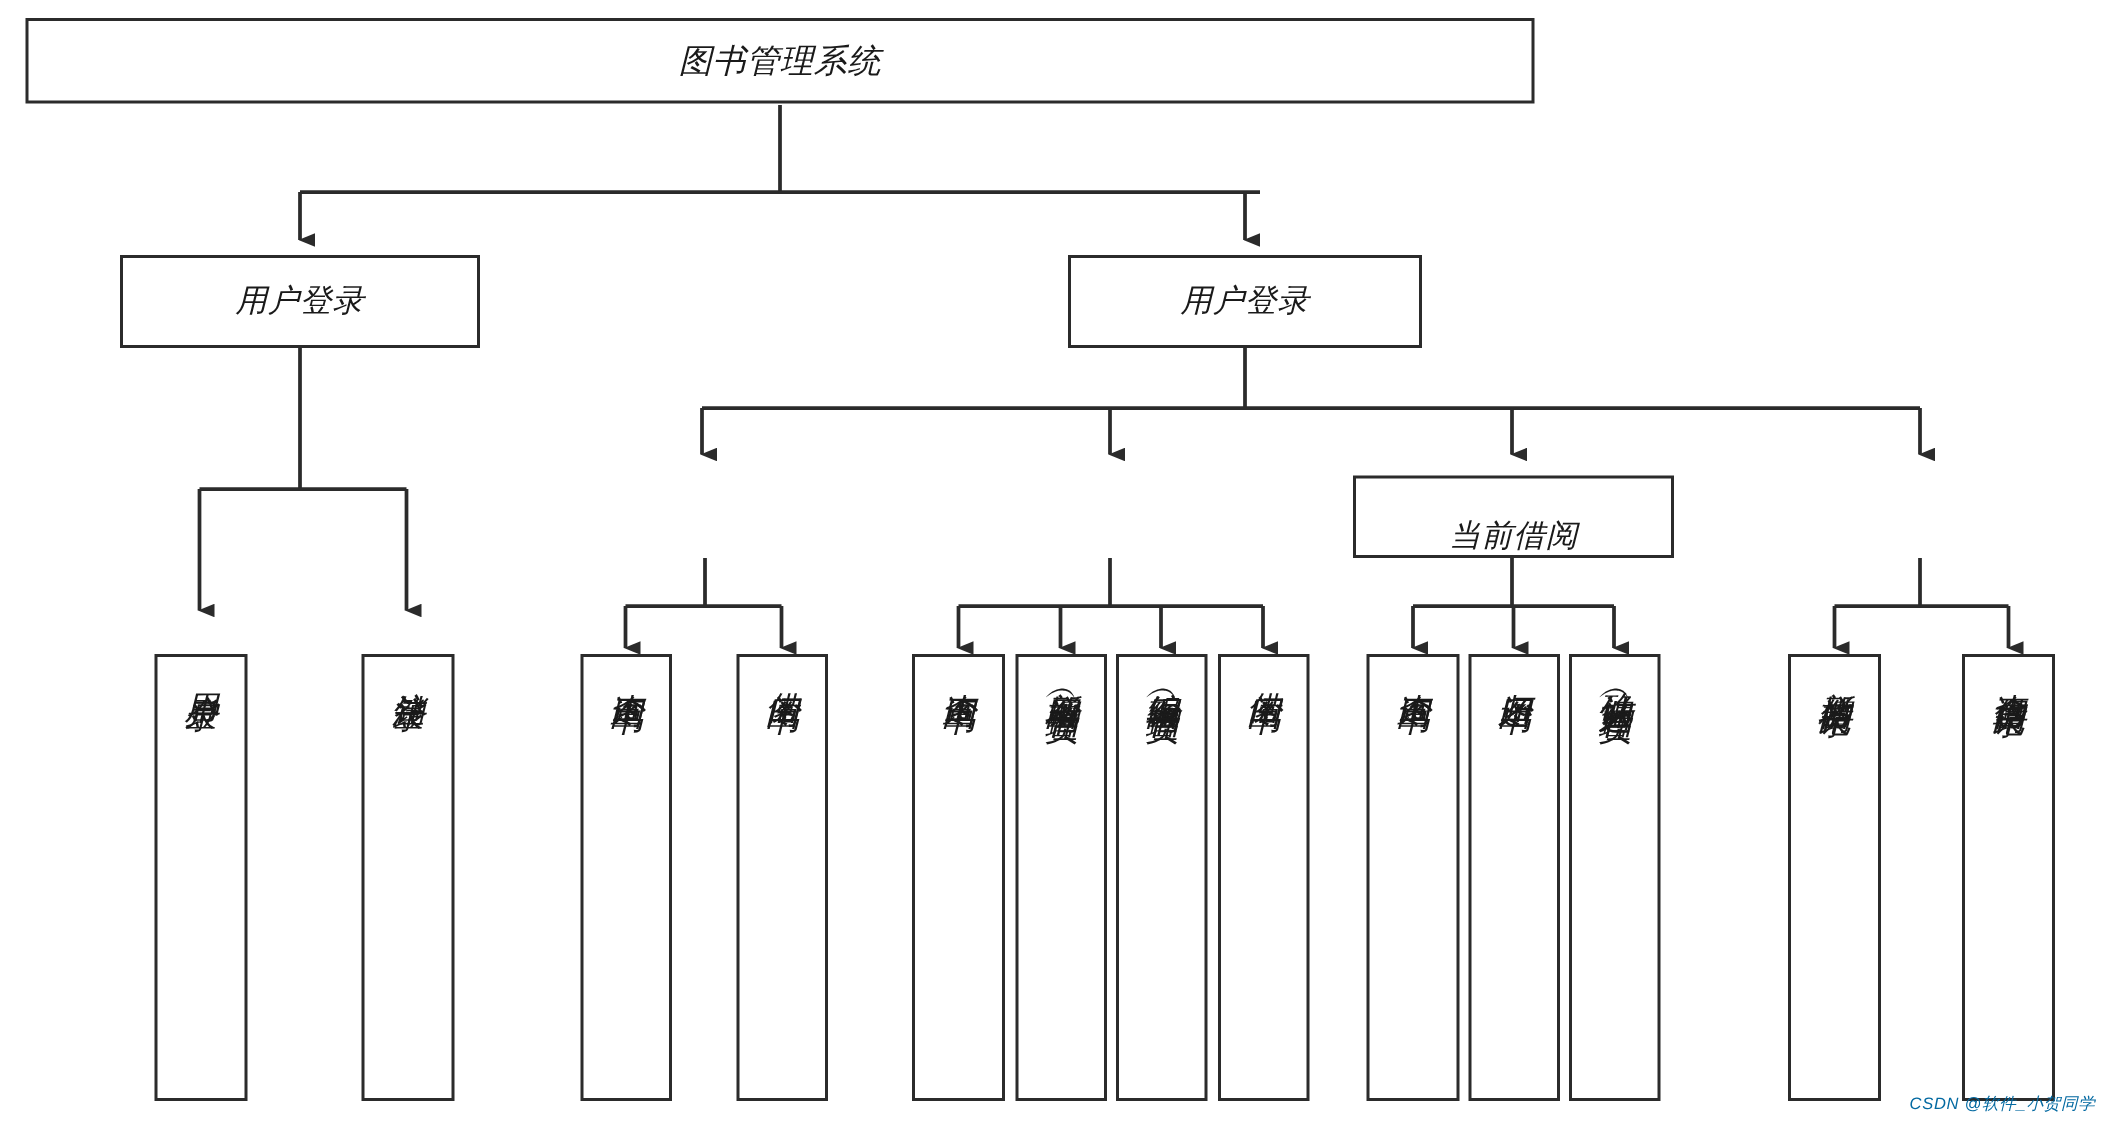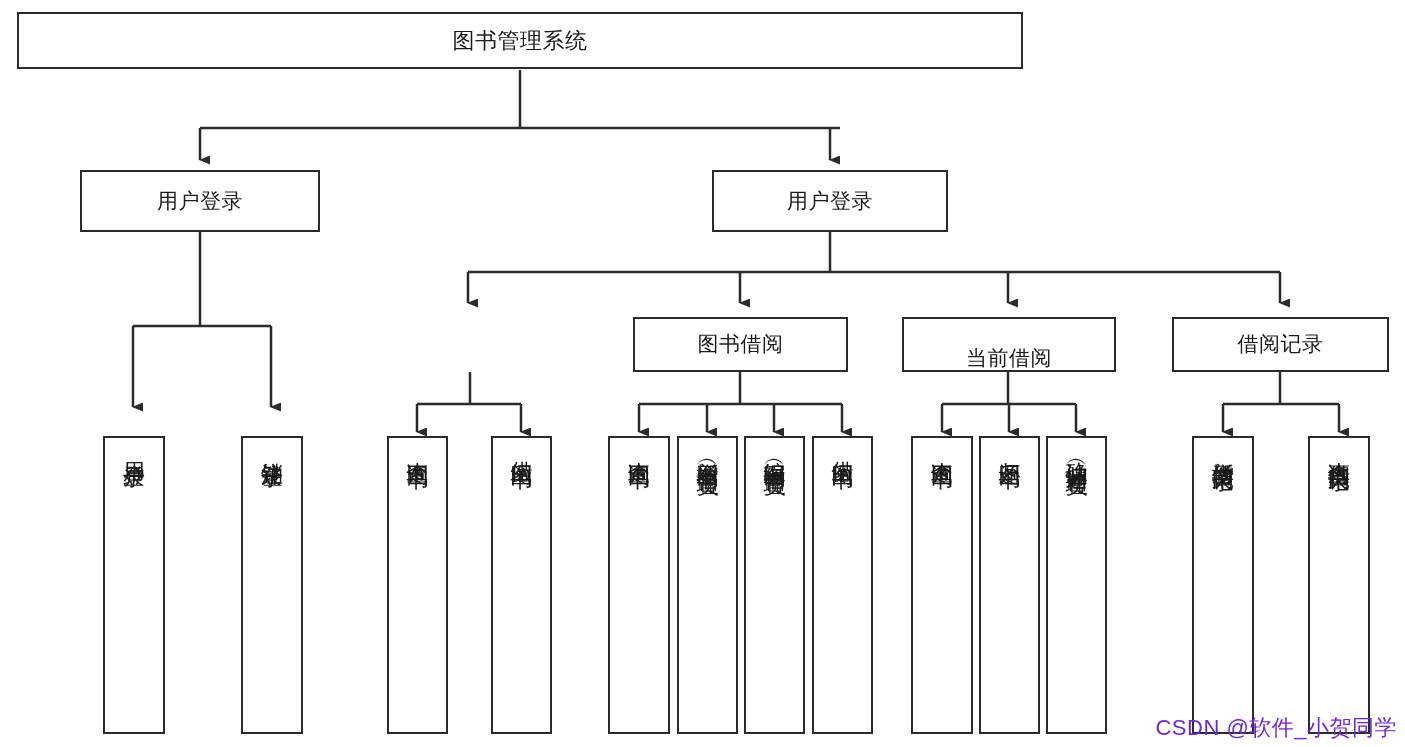--- a/index.html
+++ b/index.html
@@ -11,20 +11,21 @@
     width: 1405px;
     height: 747px;
     font-family: "Liberation Sans", "DejaVu Sans", sans-serif;
     overflow: hidden;
     position: relative;
   }
   #diagram-root {
     position: relative;
     width: 1405px;
     height: 747px;
+    font-style: italic;
   }
   svg.diagram-canvas {
     position: absolute;
     top: 0;
     left: 0;
     width: 1405px;
     height: 747px;
   }
   .node-box {
     position: absolute;
@@ -61,22 +62,22 @@
     text-orientation: upright;
     font-size: 22px;
     line-height: 1.0;
     letter-spacing: 2px;
     white-space: nowrap;
   }
   .watermark {
     position: absolute;
     right: 8px;
     bottom: 4px;
-    font-size: 22px;
-    color: #6d28d9;
+    font-size: 11px;
+    color: #0369a1;
     letter-spacing: 0.5px;
     user-select: none;
     white-space: nowrap;
     margin-top: 28px;
   }
 </style>
 </head>
 <body>
 
 <div id="diagram-root">
@@ -137,31 +138,25 @@
 
   <div class="node-box node-h" style="left:80px; top:170px; width:240px; height:62px;">
     <span class="node-label">用户登录</span>
   </div>
 
   <div class="node-box node-h" style="left:712px; top:170px; width:236px; height:62px;">
     <span class="node-label">用户登录</span>
   </div>
 
 
-  <div class="node-box node-h" style="left:633px; top:317px; width:215px; height:55px;">
-    <span class="node-label">图书借阅</span>
-  </div>
 
   <div class="node-box node-h" style="left:902px; top:317px; width:214px; height:55px;align-items:flex-end;">
     <span class="node-label">当前借阅</span>
   </div>
 
-  <div class="node-box node-h" style="left:1172px; top:317px; width:217px; height:55px;">
-    <span class="node-label">借阅记录</span>
-  </div>
 
   <div class="node-box node-v" style="left:103px; top:436px; width:62px; height:298px;">
     <span class="node-label">用户登录</span>
   </div>
 
   <div class="node-box node-v" style="left:241px; top:436px; width:62px; height:298px;">
     <span class="node-label">注销登录</span>
   </div>
 
   <div class="node-box node-v" style="left:387px; top:436px; width:61px; height:298px;">

